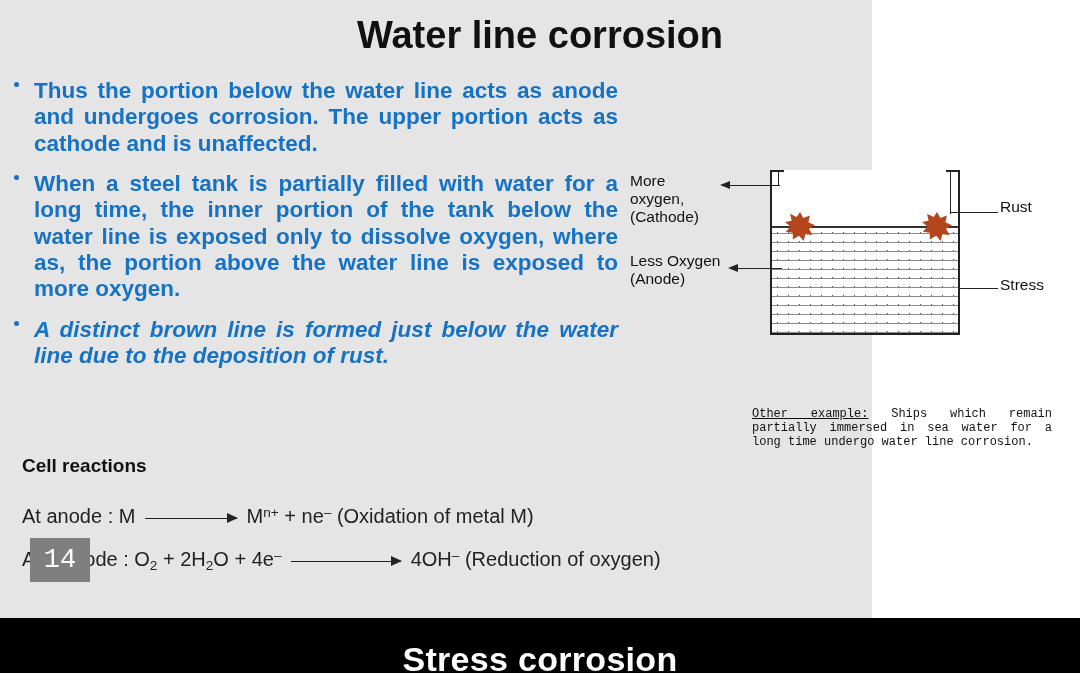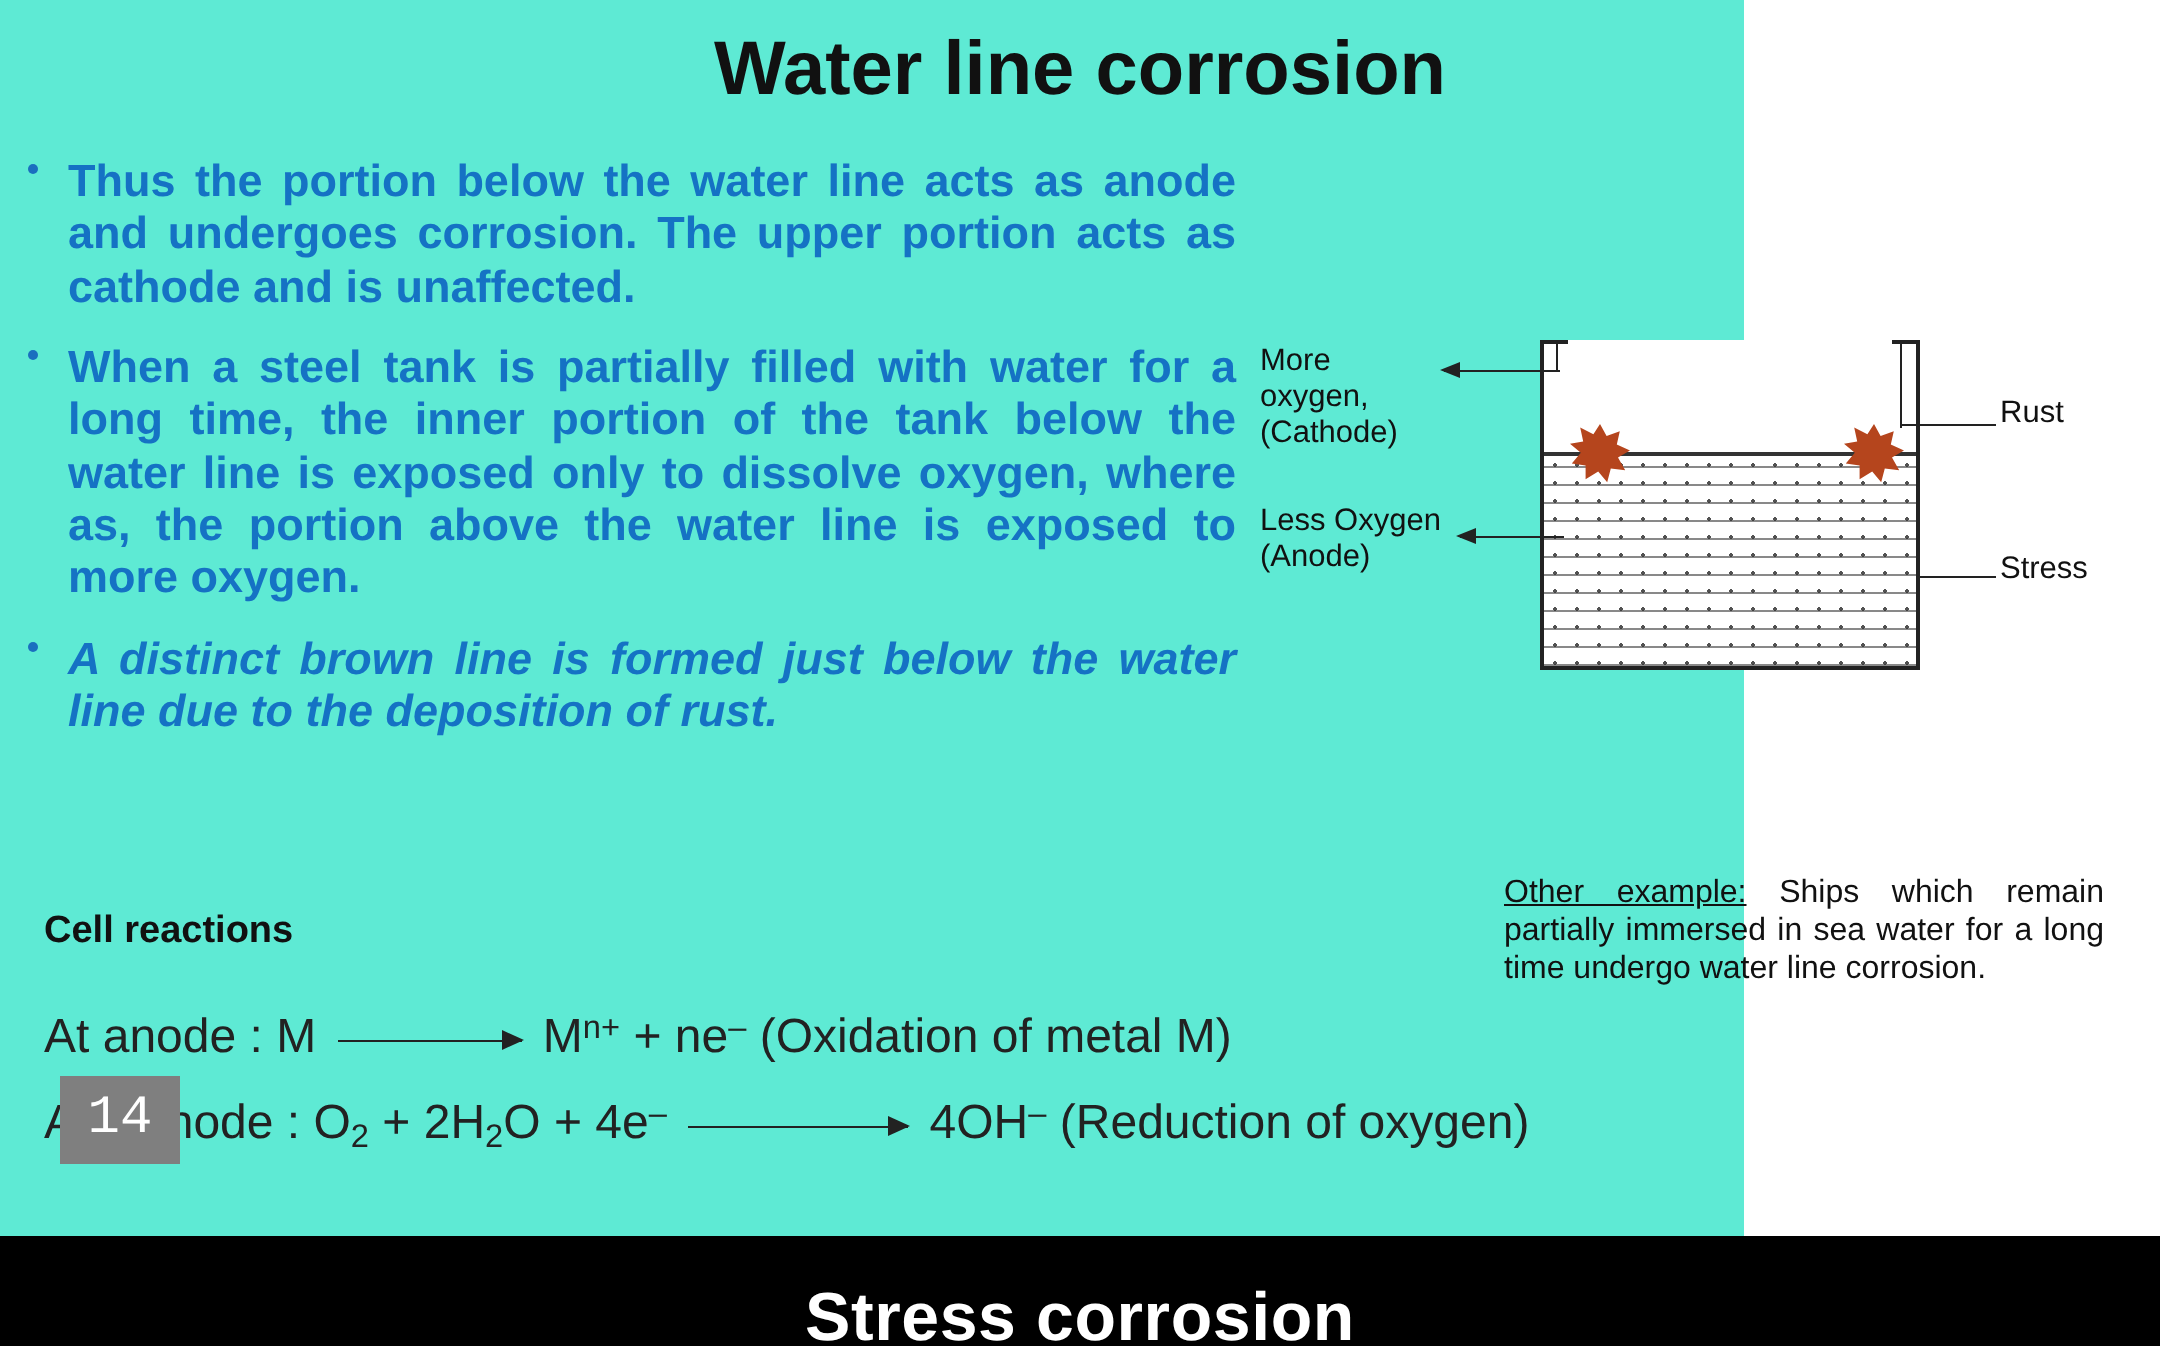--- a/index.html
+++ b/index.html
@@ -2,21 +2,21 @@
 <html><head>
 <meta charset="utf-8">
 <style>
   html,body{margin:0;padding:0;}
   body{
     width:1080px;height:673px;background:#ffffff;
     font-family:"Liberation Sans", sans-serif;
     overflow:hidden;position:relative;
   }
   .slide{
-    position:absolute;left:0;top:0;width:872px;height:618px;background:#5eead4;
+    position:absolute;left:0;top:0;width:872px;height:618px;background:#e5e5e5;
   }
   .bottom-bar{
     position:absolute;left:0;top:618px;width:1080px;height:55px;background:#000000;
   }
   .next-title{
     position:absolute;left:0;top:640px;width:1080px;text-align:center;
     font-size:34px;font-weight:bold;color:#ffffff;letter-spacing:.3px;
     font-family:"Liberation Sans", sans-serif;white-space:nowrap;overflow:hidden;
   }
   .title{
@@ -43,21 +43,21 @@
   }
   .btext.italic{font-style:italic;}
 
   
   .cellreact{
     position:absolute;left:22px;top:455px;
     font-size:19px;font-weight:bold;color:#111;
     font-family:"Liberation Sans", sans-serif;
   }
   .eqline{
-    position:absolute;color:#222;font-size:24px;
+    position:absolute;color:#222;font-size:20px;
     font-family:"Liberation Sans", sans-serif;white-space:nowrap;
   }
   .eq1{left:22px;top:505px;}
   .eq2{left:22px;top:548px;}
   .arrow{
     display:inline-block;position:relative;vertical-align:middle;
     height:10px;margin:0 4px;
   }
   .arrow .ln{position:absolute;left:0;top:5px;height:1.6px;background:#222;width:100%;}
   .arrow .hd{
@@ -115,24 +115,24 @@
   .lbl-rust{left:370px;top:38px;}
   .lbl-water{left:370px;top:116px;}
 
   .leader{position:absolute;height:1.4px;background:#222;}
   .leadhead{
     position:absolute;width:0;height:0;
     border-top:4.5px solid transparent;border-bottom:4.5px solid transparent;
   }
 
   .otherex{
-    position:absolute;left:752px;top:438px;width:300px;
-    font-size:16px;color:#111;line-height:1.18;
+    position:absolute;left:752px;top:407px;width:300px;
+    font-size:12px;color:#111;line-height:1.18;
     text-align:justify;
-    font-family:Liberation Sans, sans-serif;
+    font-family:Liberation Mono, monospace;
   }
   .otherex .u{text-decoration:underline;}
 </style>
 </head>
 <body>
 
 <div class="slide">
 
   <div class="title">Water line corrosion</div>
 

